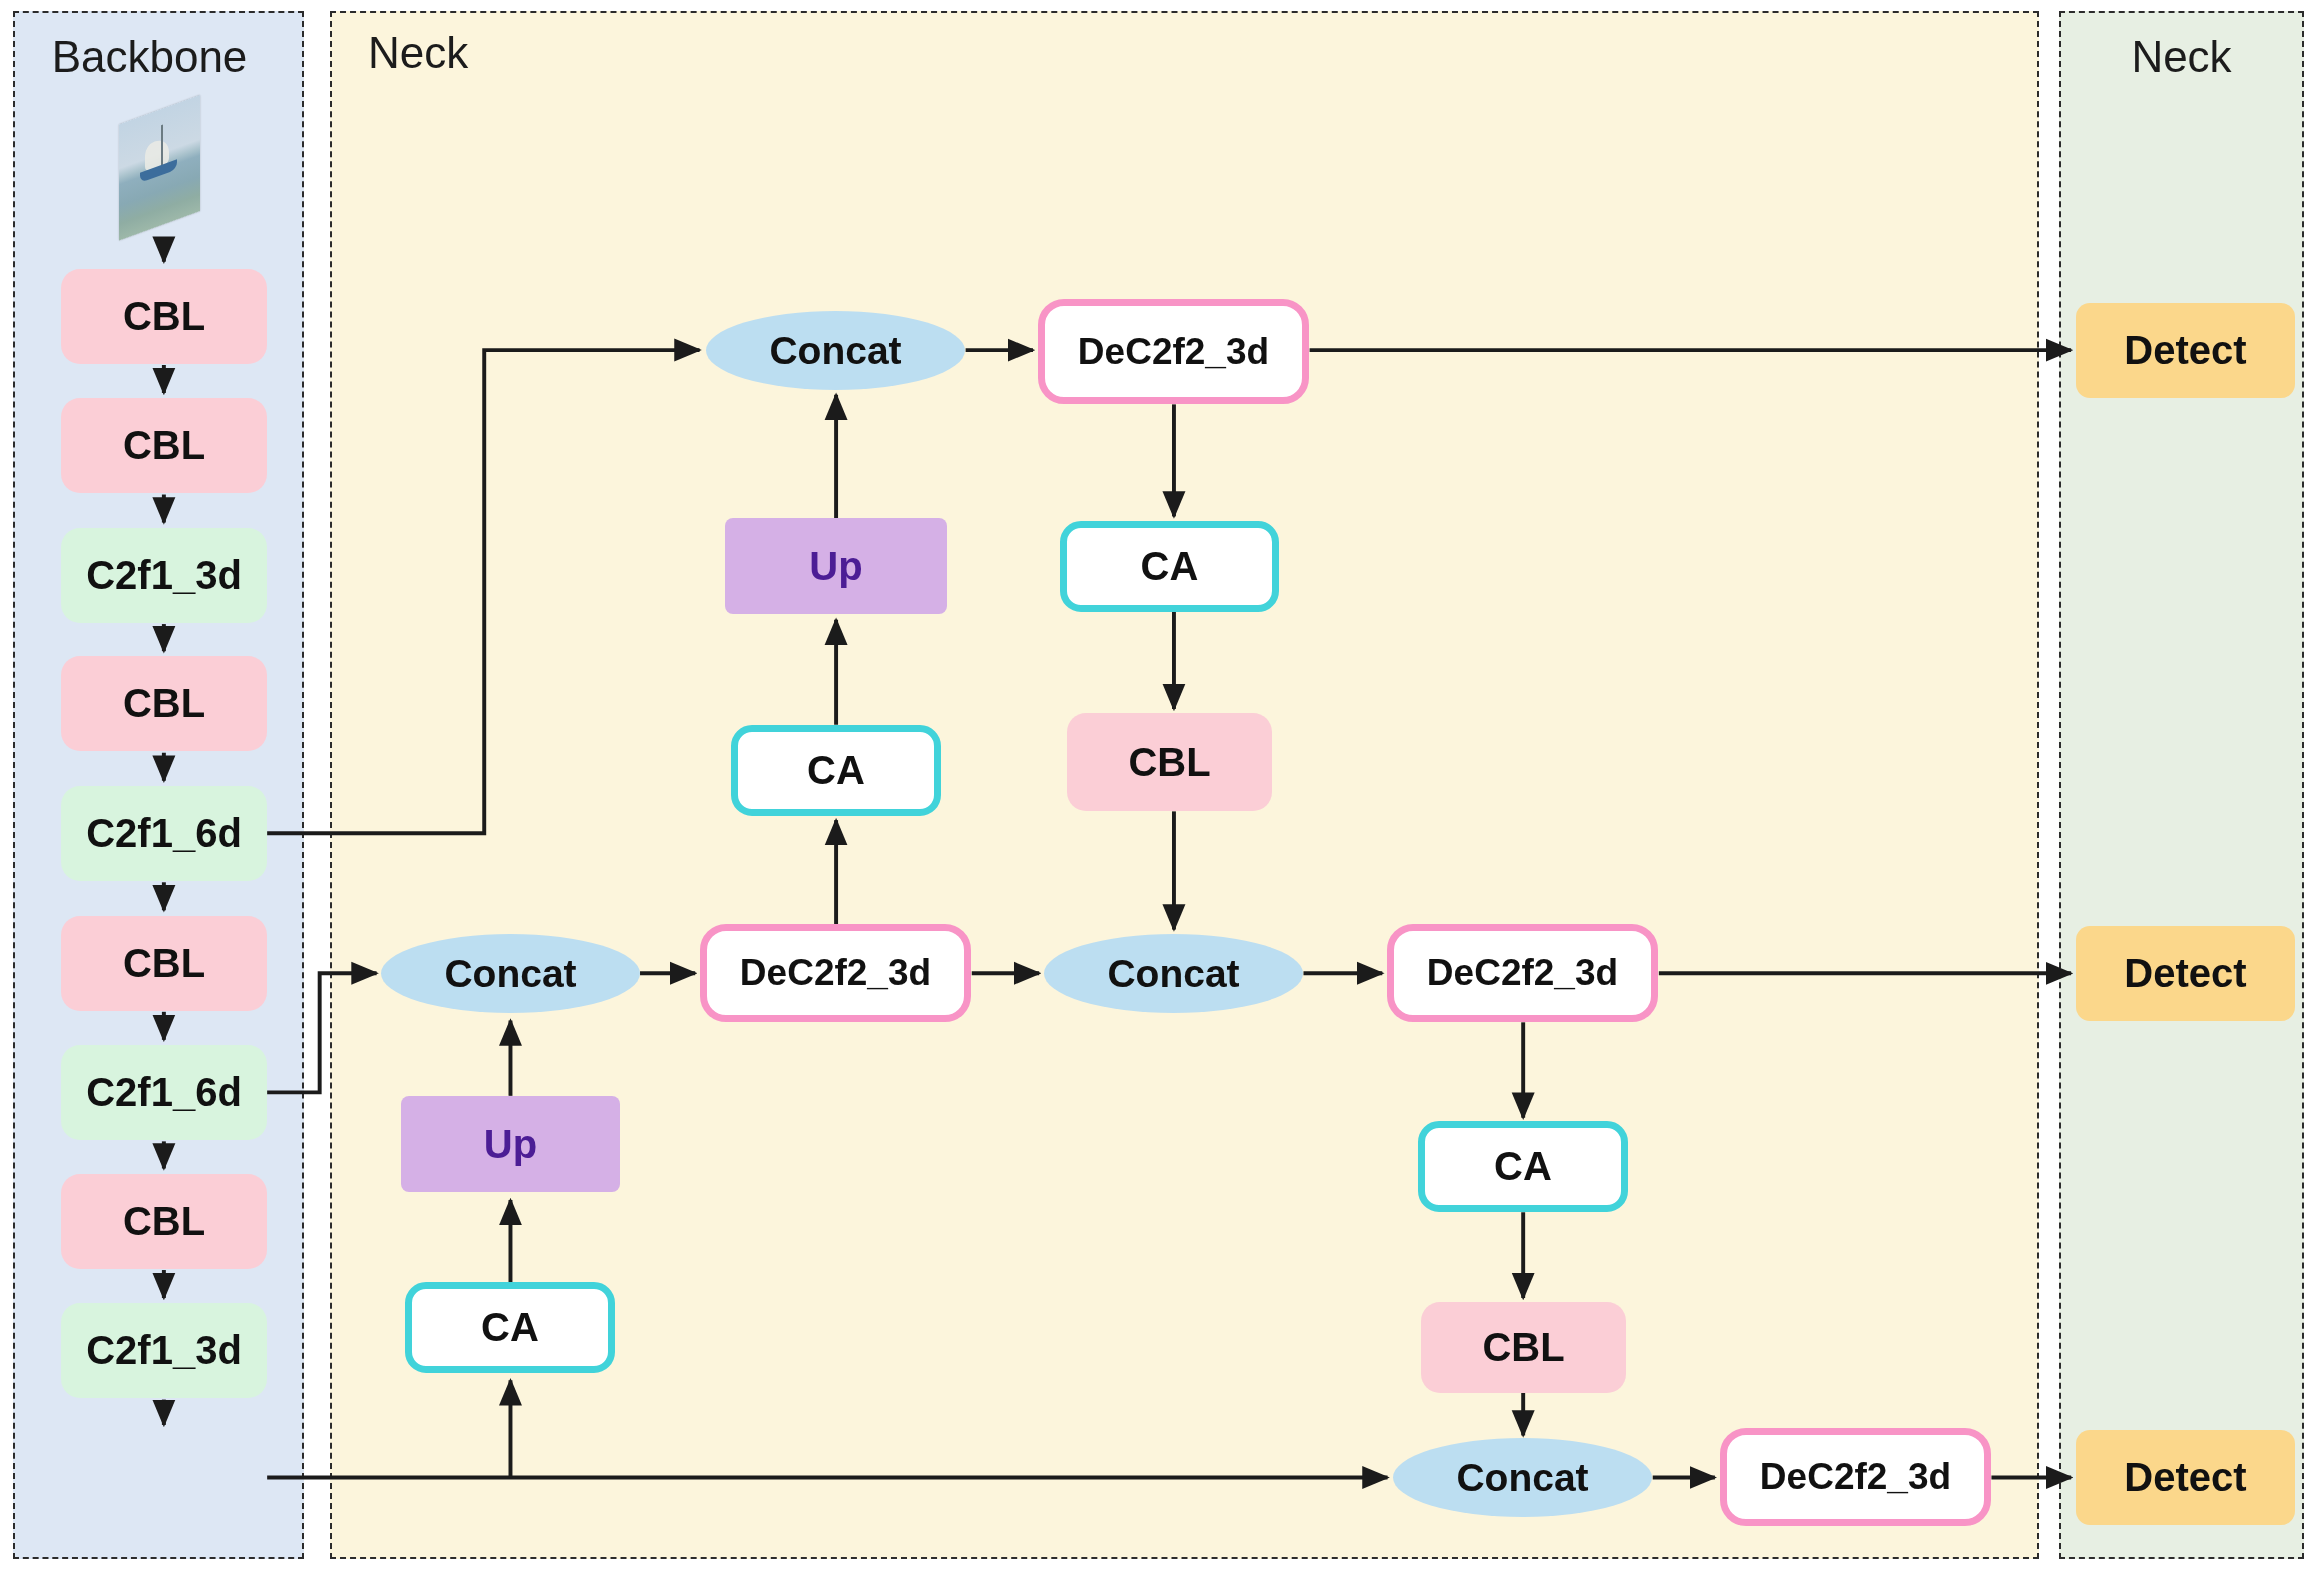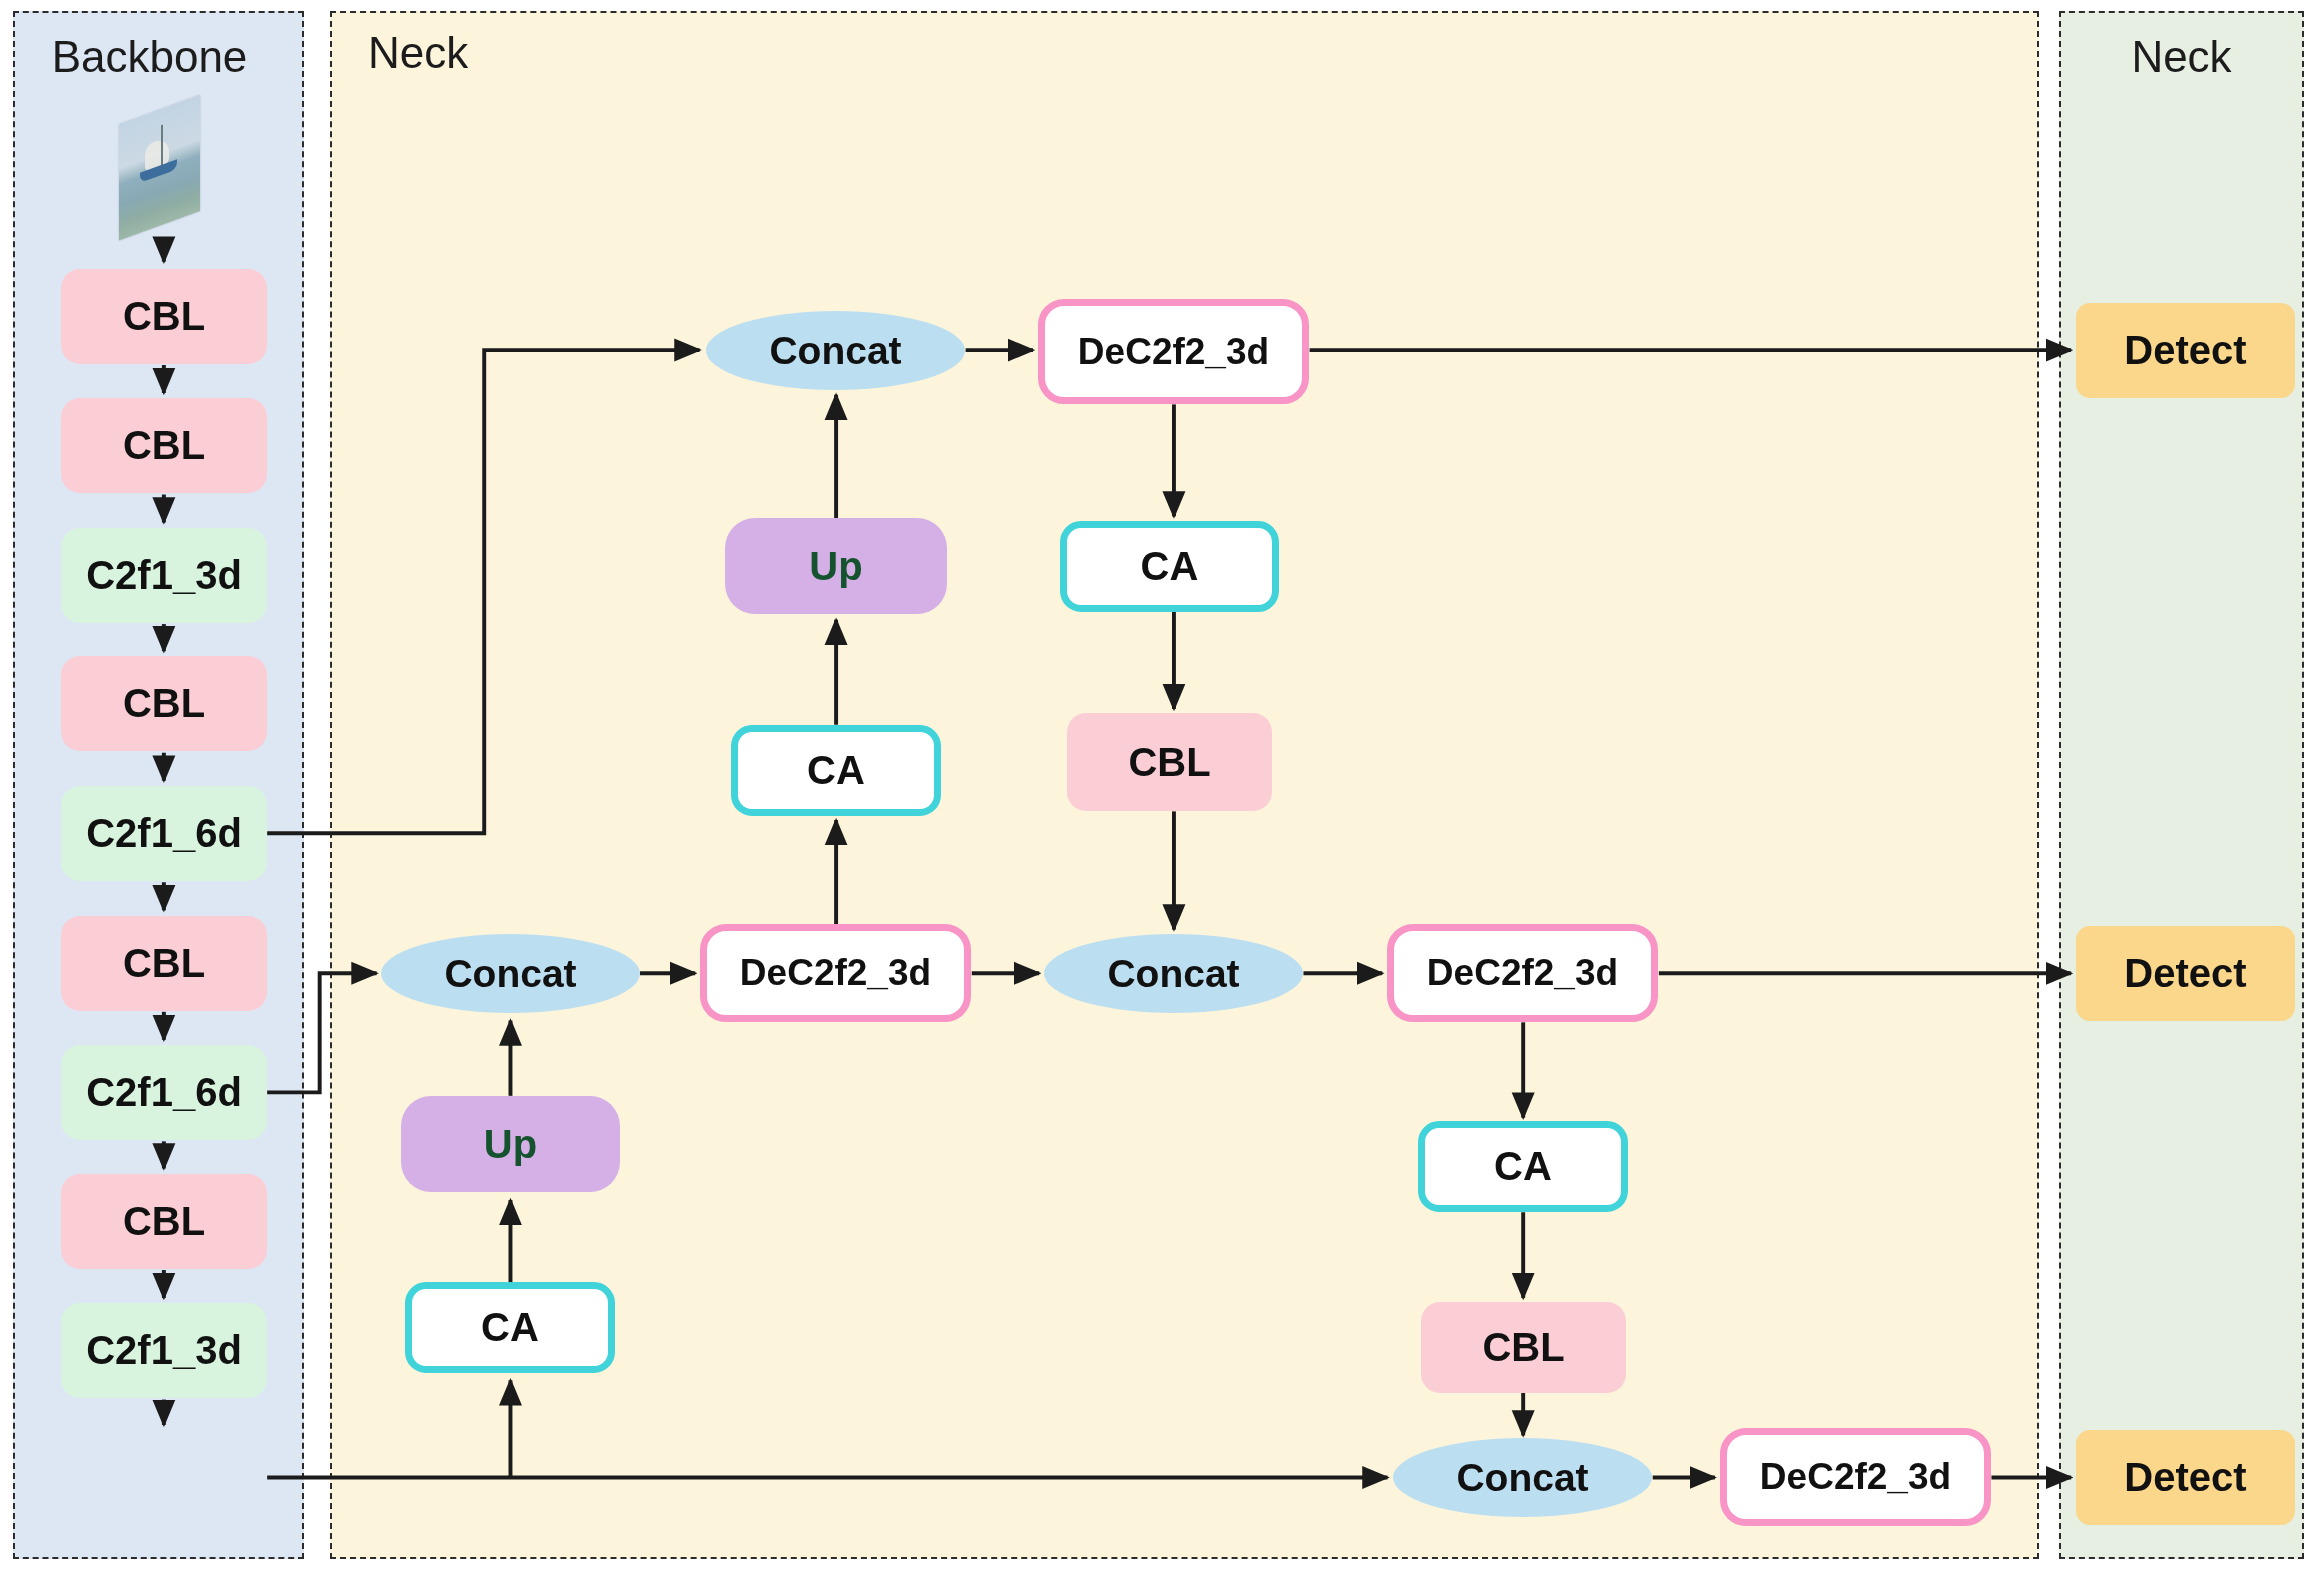--- a/index.html
+++ b/index.html
@@ -44,21 +44,21 @@
     font-size:40px;
     color:var(--text,#111111);
     box-sizing:border-box;
     text-align:center;
     letter-spacing:0px;
   }
   .node.cbl{background:var(--cbl,#fbced6);border-radius:19px;}
   .node.c2f1{background:var(--c2f1,#d8f4de);border-radius:19px;text-align:right;}
   .node.sppf{background:var(--sppf,#fbdfc3);border-radius:19px;}
   .node.concat{background:var(--concat,#bcdef1);border-radius:50%;font-size:39px;}
-  .node.up{background:var(--up,#d5b0e6);border-radius:30px;color:#14532d;}
+  .node.up{background:var(--up,#d5b0e6);border-radius:8px;color:#4c1d95;}
   .node.ca{background:#ffffff;border:7px solid var(--ca_border,#41d3da);border-radius:21px;}
   .node.dec{background:#ffffff;border:7.9px solid var(--dec_border,#f894c6);border-radius:26px;font-size:37px;}
   .node.detect{background:var(--detect,#fbd78b);border-radius:14px;}
 
   .photo{
     position:absolute;
     left:119px;top:95px;width:81px;height:116px;
     transform:skewY(-20deg);
     transform-origin:100% 0;
     z-index:3;

